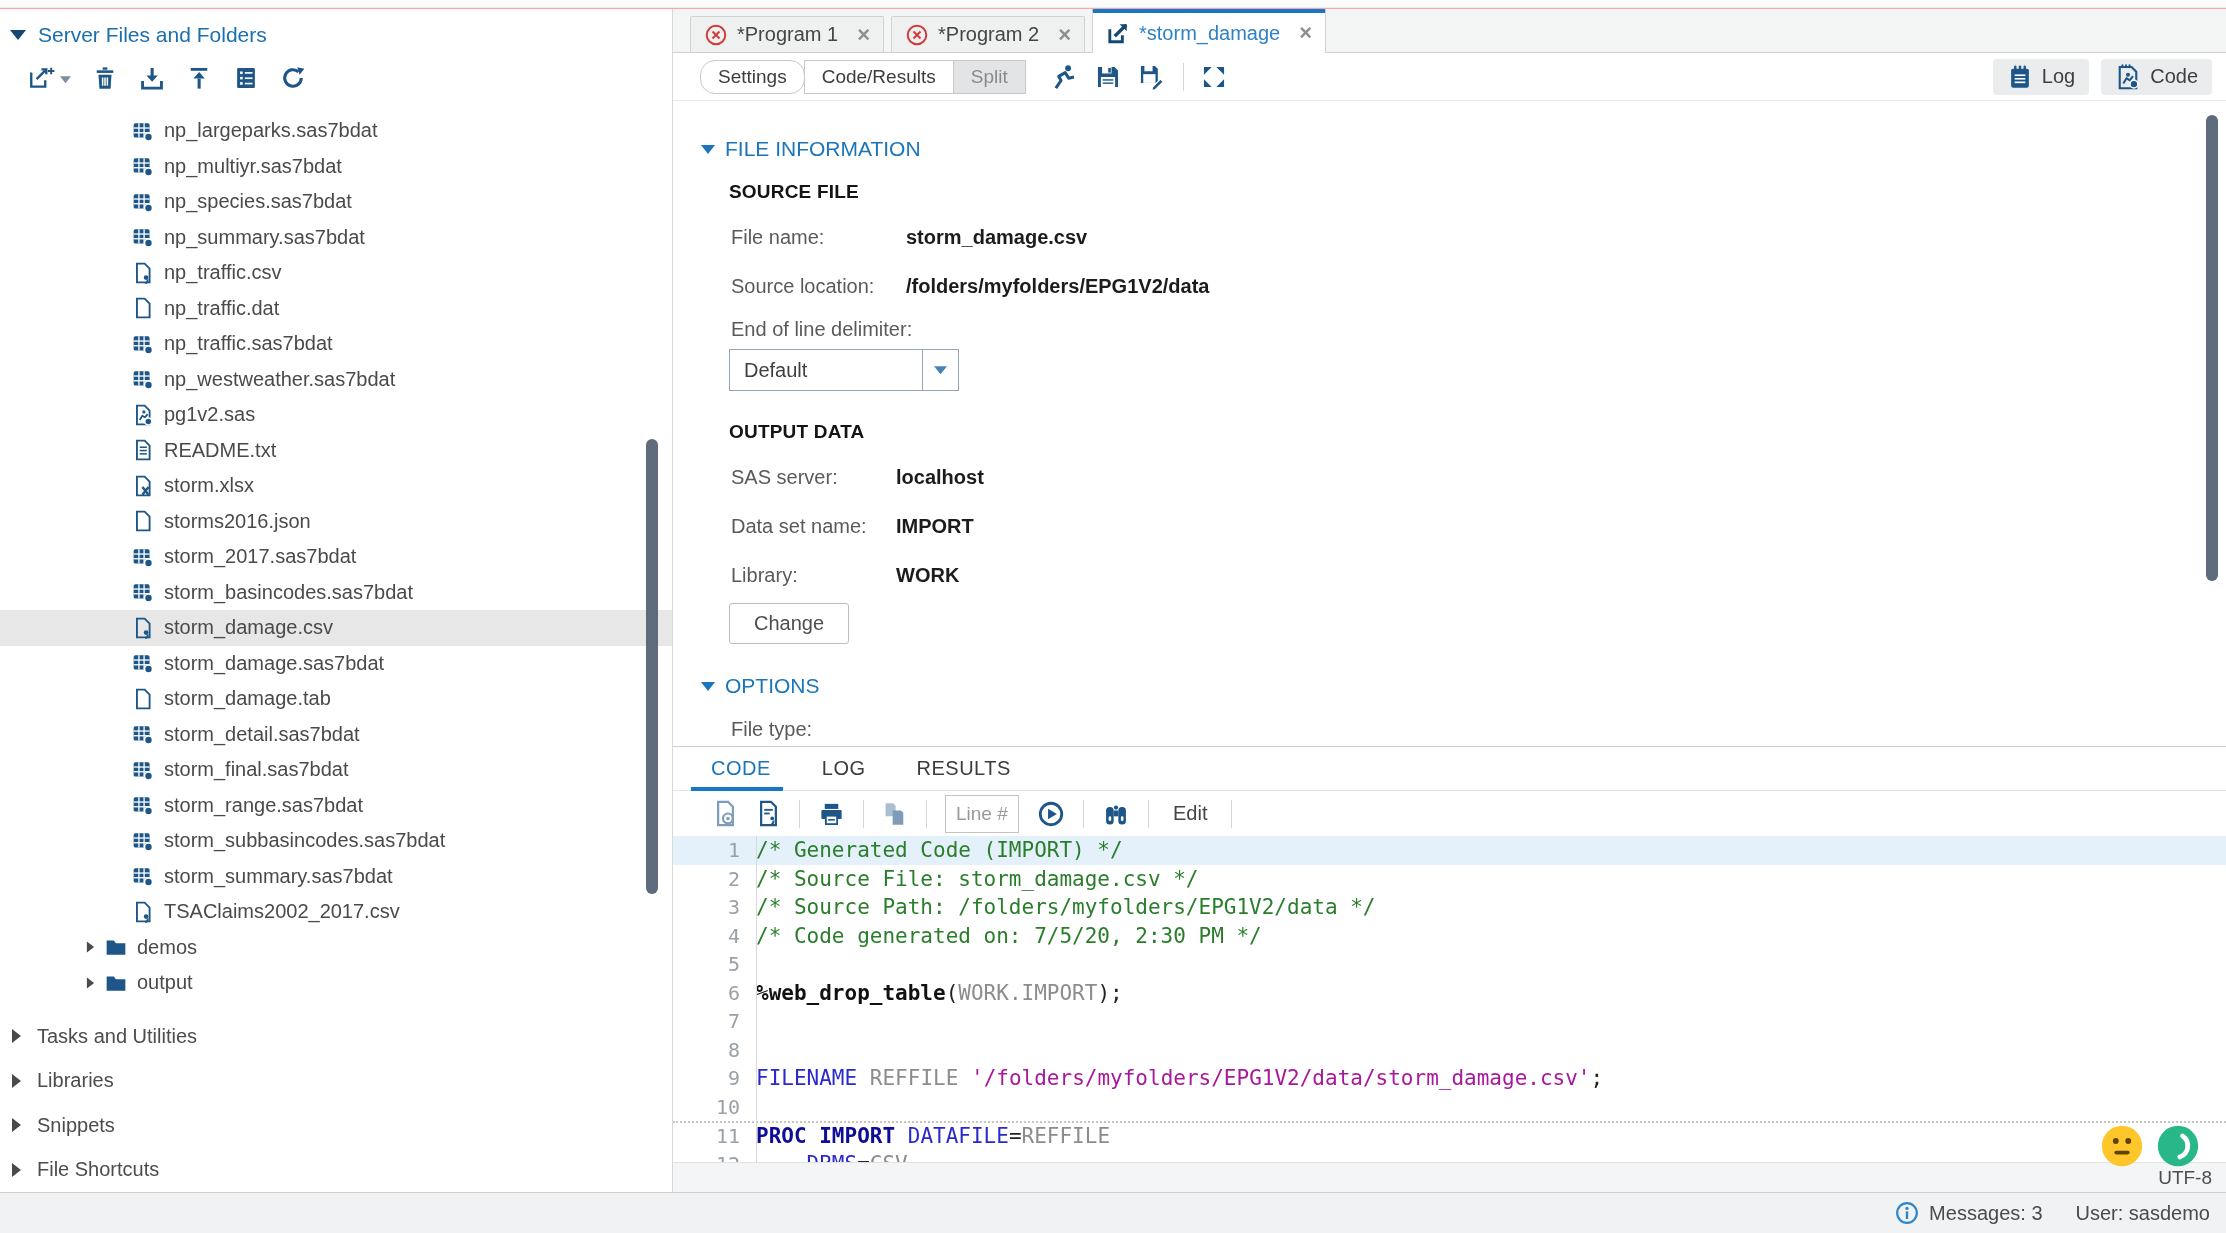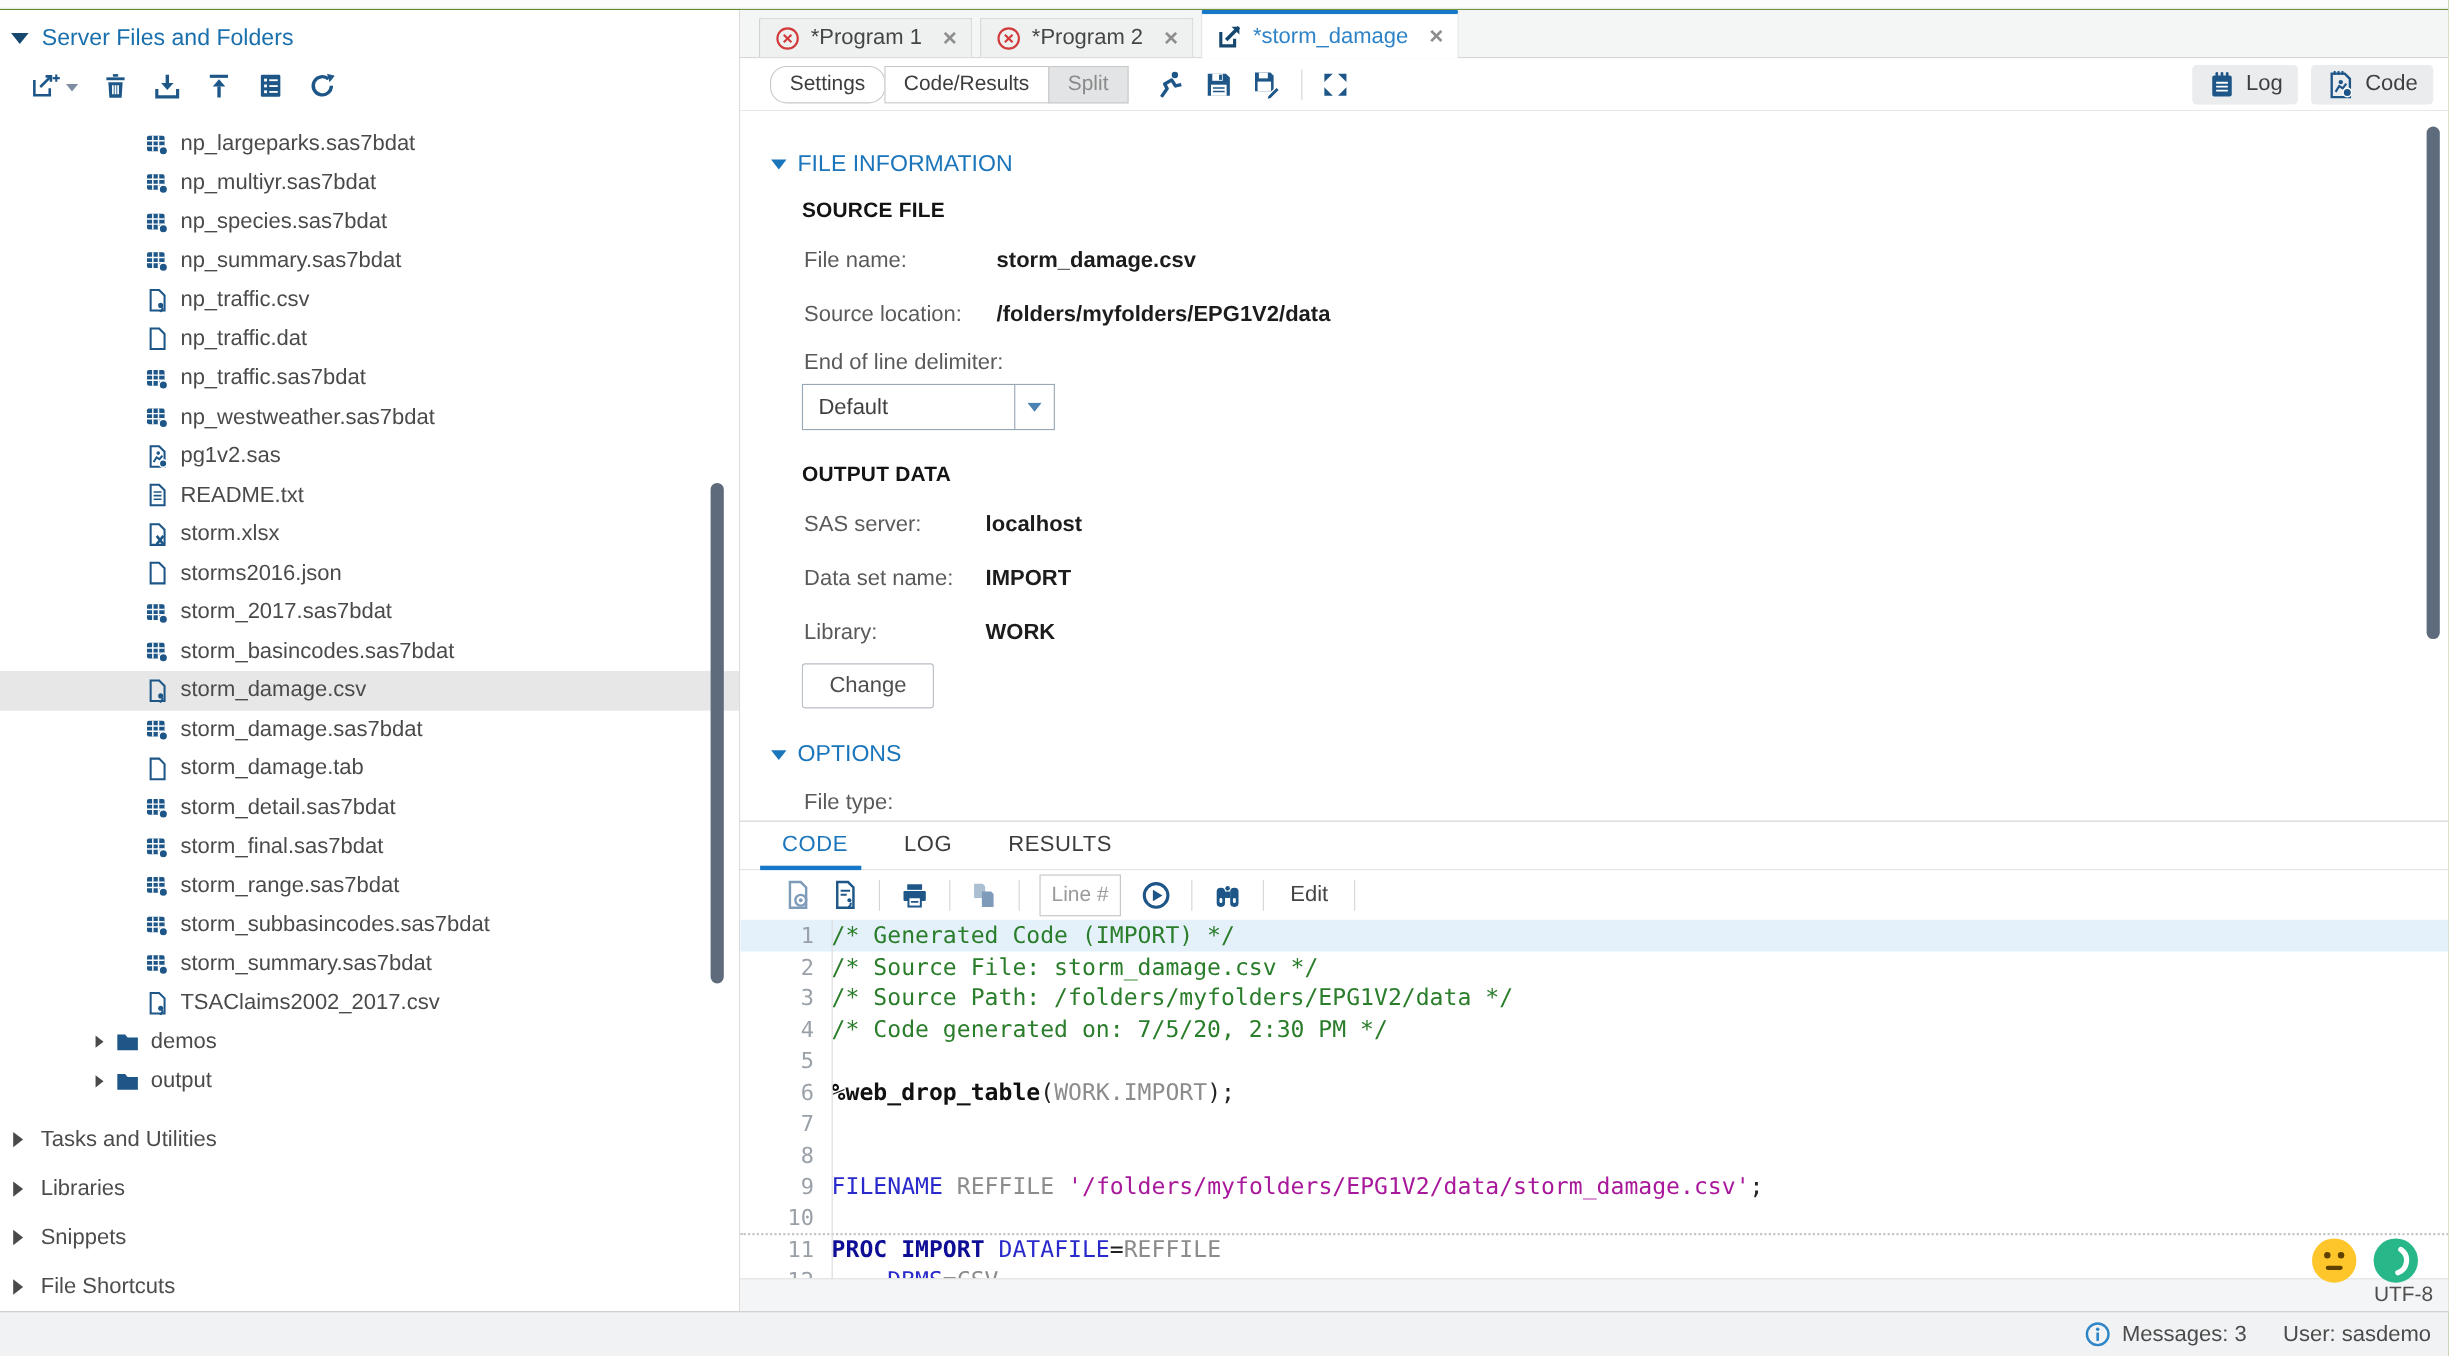--- a/index.html
+++ b/index.html
@@ -2,21 +2,21 @@
 <html style="--accent: #1777c8; --heading-blue: #1b75bb; --navy: #1d5687; --deep-navy: #16486f; --muted: #7e9cba; --error-red: #d23b3b; --sel: #e7e7e7; --c-comment: #2a7d2a; --c-key: #2929cc; --c-proc: #0d0d96; --c-str: #a8189b; --c-ident: #8c8c8c;"><head>
 <meta charset="utf-8">
 <style>
   :root{
     --accent:#1777c8; --heading-blue:#1b75bb; --navy:#1d5687; --deep-navy:#16486f;
     --muted:#7e9cba; --error-red:#d23b3b; --sel:#e7e7e7;
     --c-comment:#2a7d2a; --c-key:#2929cc; --c-proc:#0d0d96; --c-str:#a8189b; --c-ident:#8c8c8c;
   }
   *{margin:0;padding:0;box-sizing:border-box;}
   body{font-family:"Liberation Sans",sans-serif;background:#fff;}
-  .app{position:relative;width:2226px;height:1233px;overflow:hidden;background:#4d7c0f;color:#4a4a4a;}
+  .app{position:relative;width:2226px;height:1233px;overflow:hidden;background:#fca5a5;color:#4a4a4a;}
   .top-strip{position:absolute;left:0;top:0;width:2226px;height:8px;background:#fcfcfc;border-bottom:1px solid #ececec;}
 
   
   .left-panel{position:absolute;left:0;top:9px;width:672px;height:1183px;background:#fff;}
   .pane-header{display:flex;align-items:center;gap:12px;padding:14px 0 0 10px;cursor:pointer;}
   .pane-title{font-size:21px;color:#1a6fad;}
   .tri{width:0;height:0;display:inline-block;}
   .tri-down-navy{border-left:8px solid transparent;border-right:8px solid transparent;border-top:10px solid var(--deep-navy);}
   .tri-down-blue{border-left:7px solid transparent;border-right:7px solid transparent;border-top:9px solid var(--heading-blue);}
   .tri-right-gray{border-top:7px solid transparent;border-bottom:7px solid transparent;border-left:9px solid #4a4a4a;}

